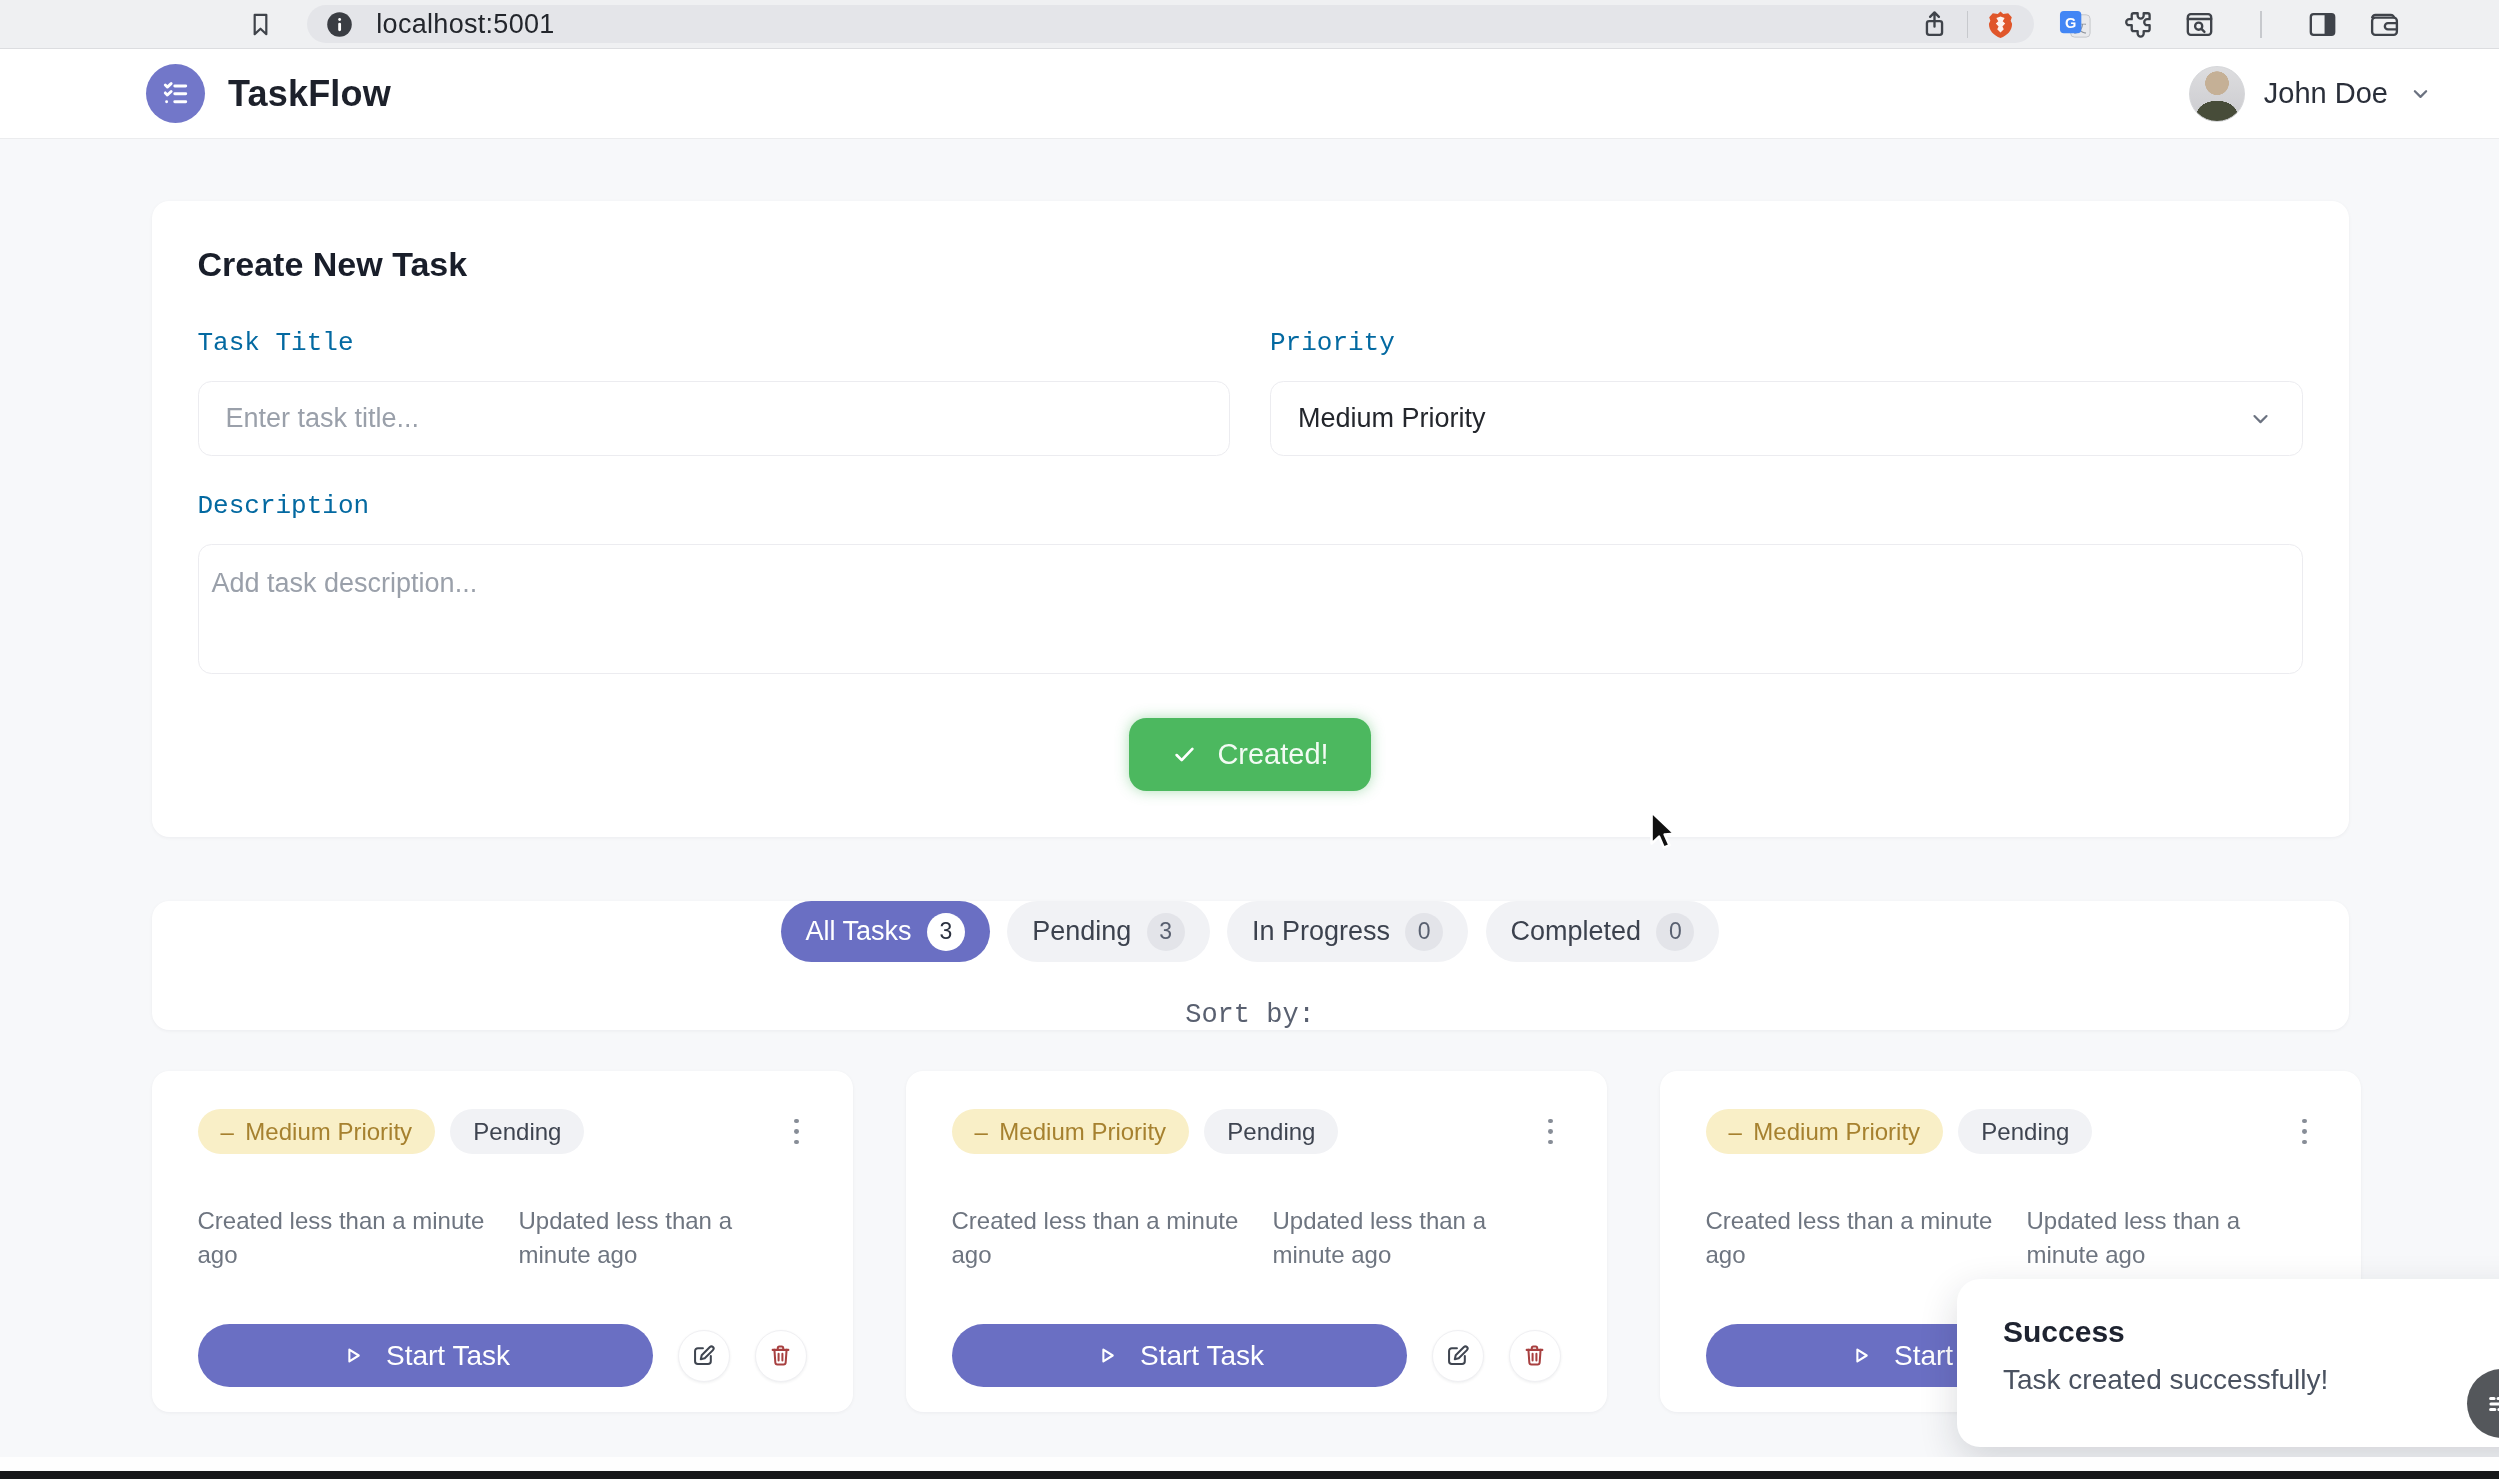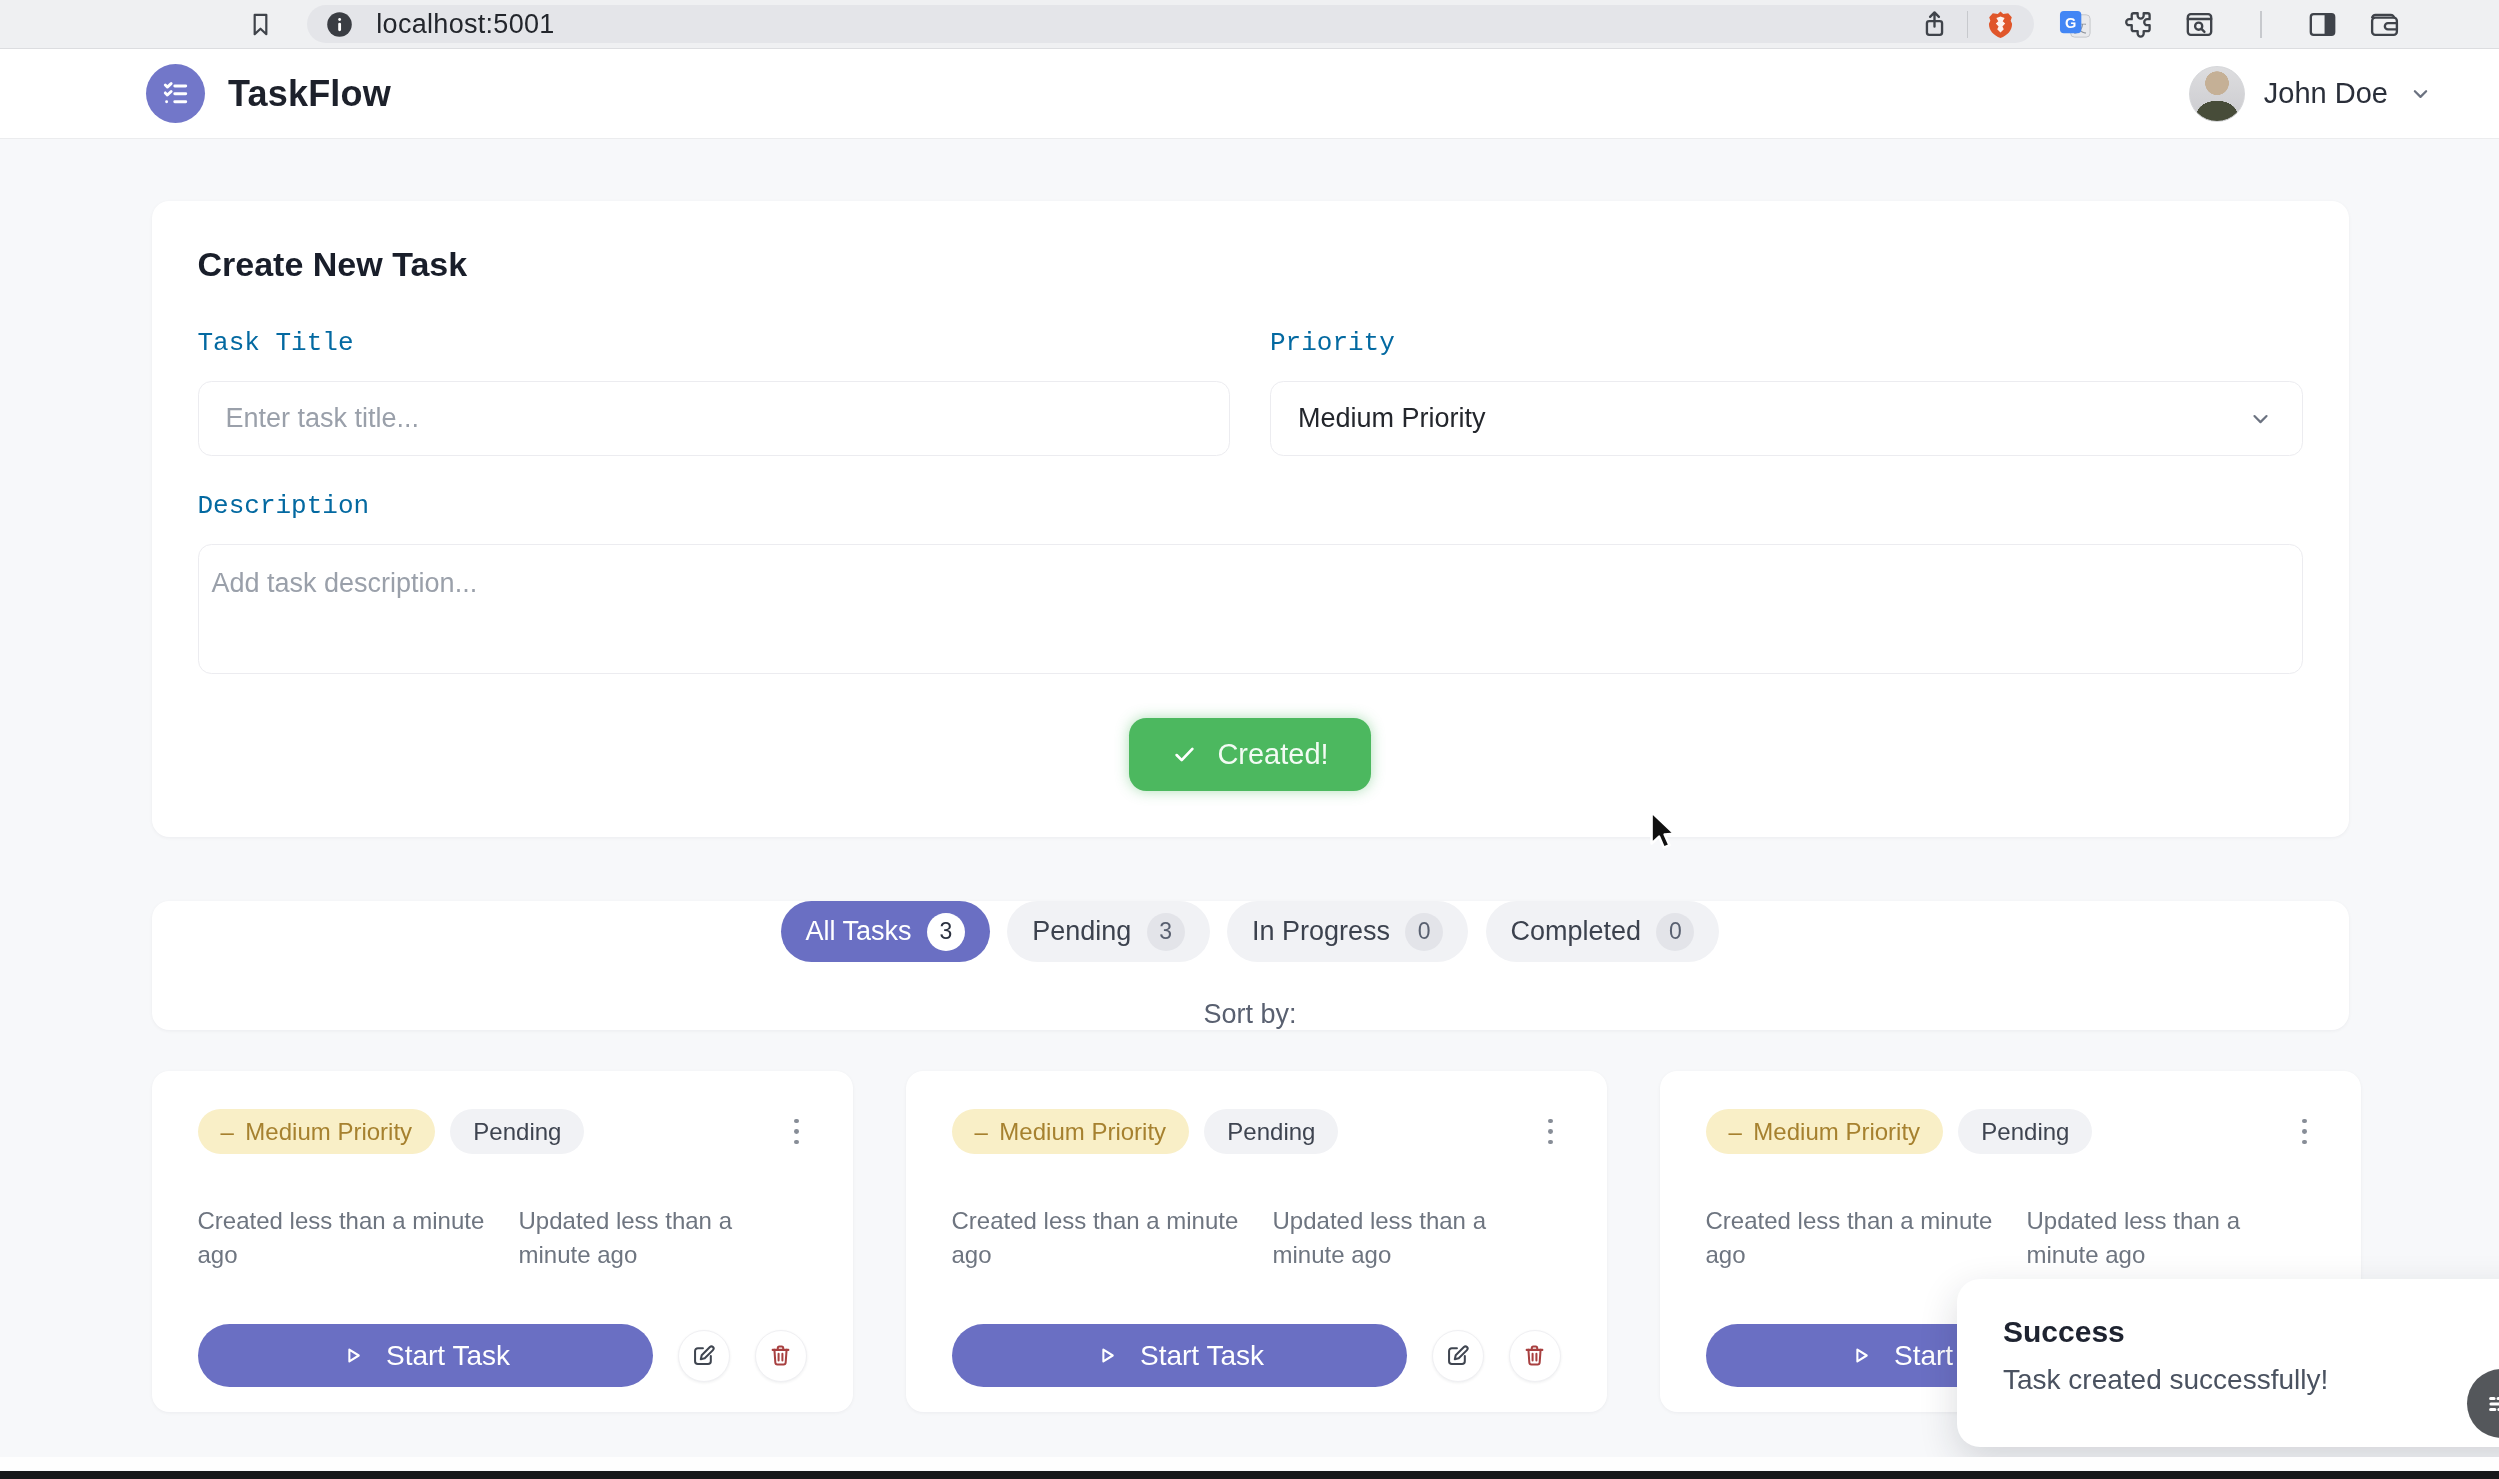--- a/index.html
+++ b/index.html
@@ -103,21 +103,21 @@
     display:flex; align-items:center; gap:15.3px;
     background:#f1f2f5; color:#3c424e; font-size:27px; cursor:pointer;
   }
   .tab-pill .count {
     min-width:38px; height:38px; border-radius:19px; padding:0 9.6px;
     background:#e3e4e9; color:#596070; font-size:23px;
     display:flex; align-items:center; justify-content:center;
   }
   .tab-pill.active { background:var(--indigo); color:#fff; }
   .tab-pill.active .count { background:#ffffff; color:#2c3240; }
-  .sort-box { display:flex; align-items:center; gap:27px; }
+  .sort-box { display:flex; align-items:center; gap:27px;font-family:Liberation Mono, monospace; }
   .sort-label { font-size:27px; color:#596070; }
   .sort-select {
     height:69px; border:1.9px solid #eef0f2; border-radius:35px;
     display:flex; align-items:center; gap:25px; padding:0 29px 0 35px;
     font-size:28px; color:#1c212b; background:#fff; cursor:pointer;
   }
 
   
   .cards-row {
     width:2197px; margin:41px auto 0;

